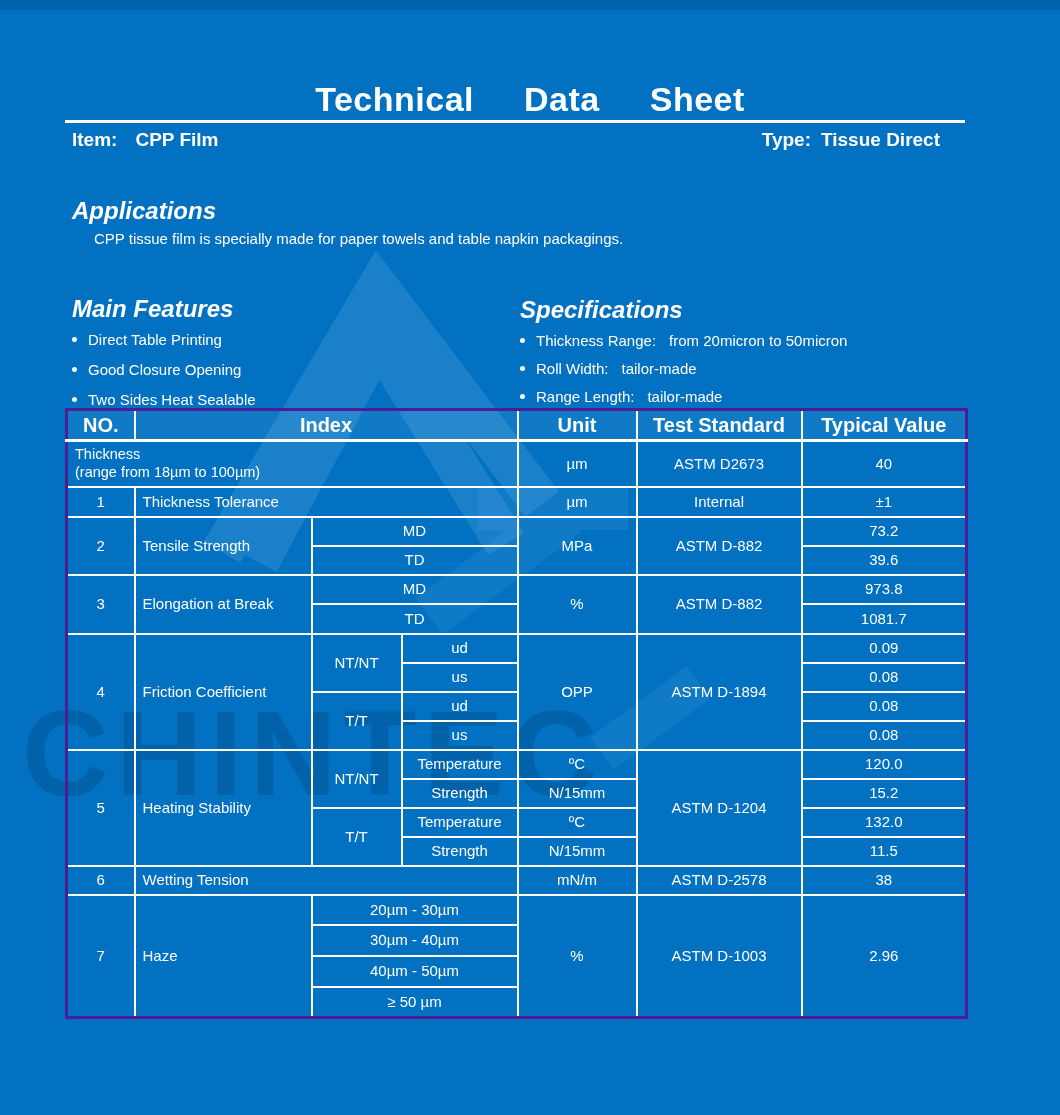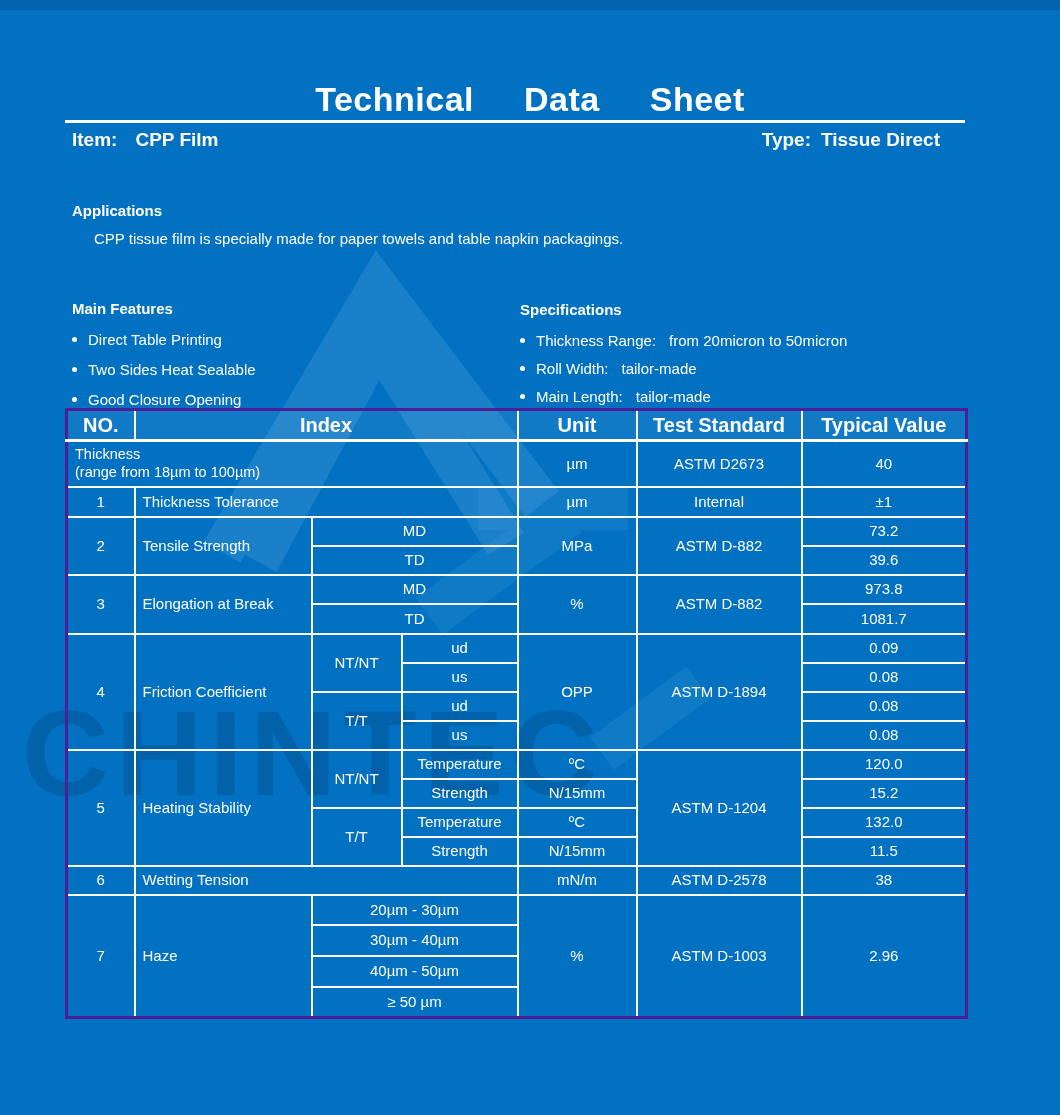--- a/index.html
+++ b/index.html
@@ -31,21 +31,21 @@
   }
   .rule { position:absolute; top:120px; left:65px; width:900px; height:3px; background:#ffffff; }
   .meta {
     position:absolute; top:129px; left:72px; width:868px;
     display:flex; justify-content:space-between;
     font-size:19px; font-weight:bold;
   }
   .meta .val { margin-left:18px; }
   .meta .val2 { margin-left:10px; }
   
-  .section-heading { font-size:15px; font-weight:bold; line-height:23px; }
+  .section-heading { font-size:24px; font-weight:bold; line-height:23px;font-style:italic; }
   .app-block { position:absolute; left:72px; top:199px; }
   .app-body { margin-top:8px; font-size:15px;margin-left:22px; }
   .features-block { position:absolute; left:72px; top:297px; width:430px; }
   .specs-block { position:absolute; left:520px; top:298px; width:460px; }
   ul.blist { list-style:none; margin:11px 0 0 0; padding:0; }
   ul.blist li { display:flex; align-items:center; font-size:15px; line-height:17px; }
   .features-block li { margin-bottom:13px; }
   .specs-block li { margin-bottom:11px; }
   .dot { width:5px; height:5px; border-radius:50%; background:#ffffff; margin-right:11px; flex:none; }
   .spec-val { margin-left:13px; }
@@ -108,45 +108,45 @@
 
   <div class="features-block">
     <div class="section-heading">Main Features</div>
     <ul class="blist">
       <li>
           <span class="dot"></span>
           <span>Direct Table Printing</span>
         </li>
       <li>
           <span class="dot"></span>
+          <span>Good Closure Opening</span>
+        </li>
+      <li>
+          <span class="dot"></span>
           <span>Two Sides Heat Sealable</span>
-        </li>
-      <li>
-          <span class="dot"></span>
-          <span>Good Closure Opening</span>
         </li>
     </ul>
   </div>
 
   <div class="specs-block">
     <div class="section-heading">Specifications</div>
     <ul class="blist">
       <li>
           <span class="dot"></span>
           <span>Thickness Range:</span>
           <span class="spec-val">from 20micron to 50micron</span>
         </li>
       <li>
           <span class="dot"></span>
           <span>Roll Width:</span>
           <span class="spec-val">tailor-made</span>
         </li>
       <li>
           <span class="dot"></span>
-          <span>Main Length:</span>
+          <span>Range Length:</span>
           <span class="spec-val">tailor-made</span>
         </li>
     </ul>
   </div>
 
   <table class="spec-table">
     <colgroup>
       <col style="width:68px">
         <col style="width:177px">
         <col style="width:90px">

